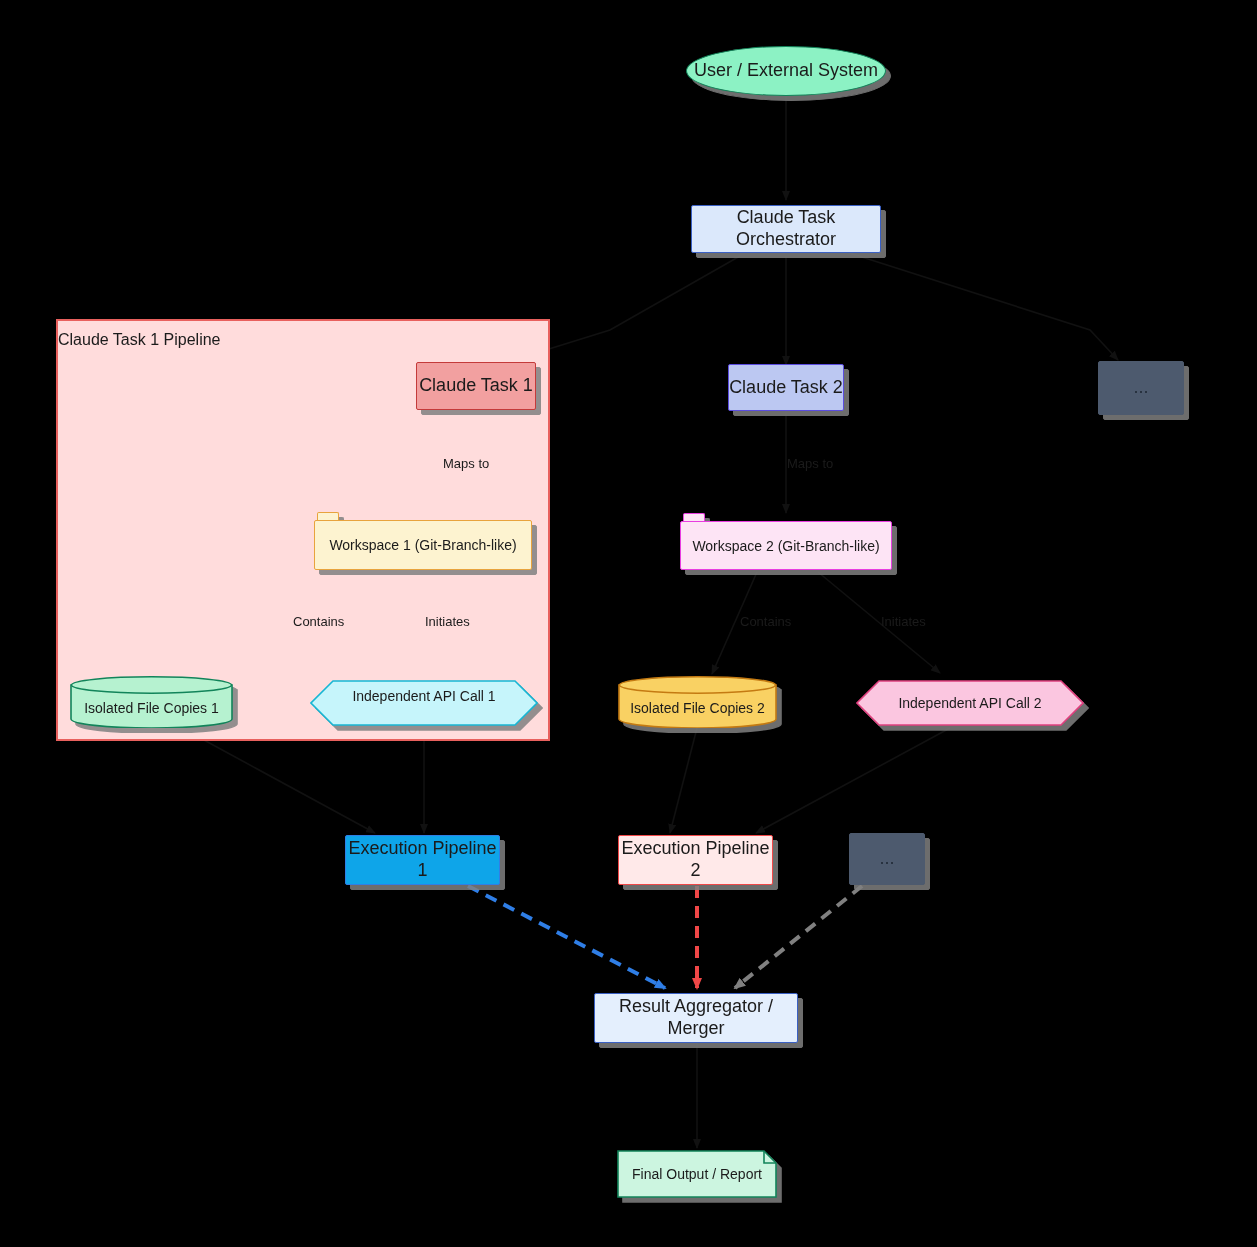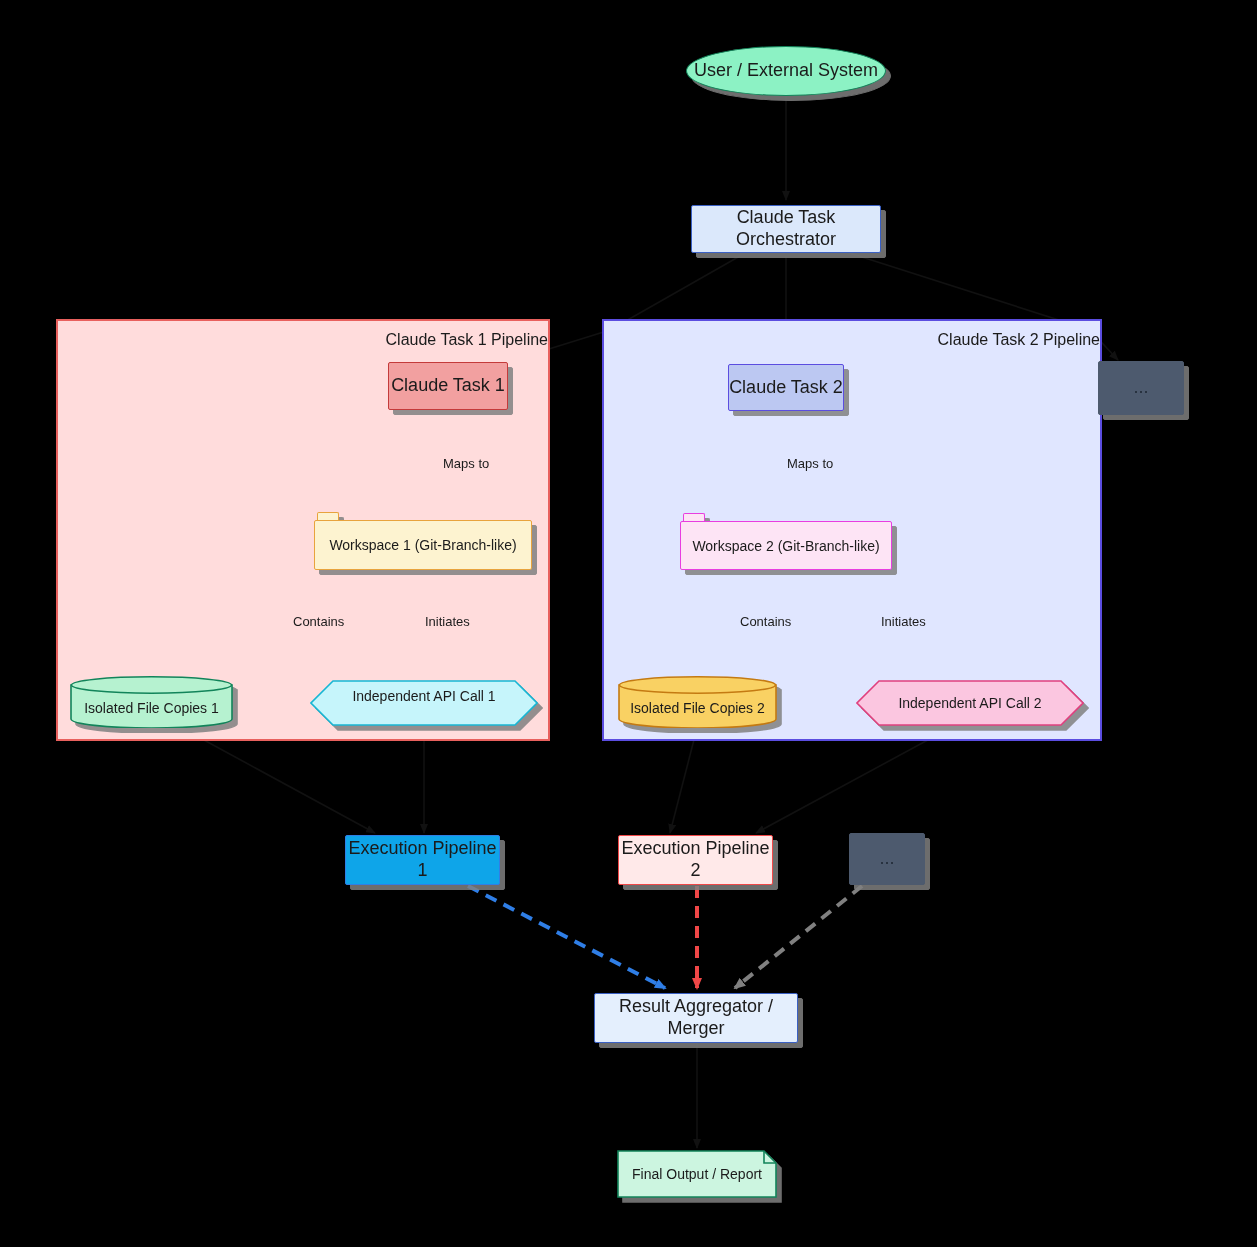--- a/index.html
+++ b/index.html
@@ -44,21 +44,21 @@
     box-sizing: border-box;
     border-width: 2px;
     border-style: solid;
     z-index: 1;
   }
   .subgraph-title {
     position: absolute;
     top: 10px;
     left: 0;
     width: 100%;
-    text-align: right;
+    text-align: left;
     font-size: 16px;
     color: #1b1b1b;
     z-index: 3;
   }
   #sub-p1 { left: 56px; top: 319px; width: 494px; height: 422px;
             background: #ffdcdc; border-color: #e8605d; }
   #sub-p2 { left: 602px; top: 319px; width: 500px; height: 422px;
             background: #e0e6ff; border-color: #5b4de0; }
 
   
@@ -141,23 +141,20 @@
   }
   .edge-label.on-light { color: #1b1b1b; }
 </style>
 </head>
 <body>
 
 <div id="canvas">
 
   <div class="subgraph" id="sub-p1">
     <div class="subgraph-title">Claude Task 1 Pipeline</div>
-  </div>
-  <div class="subgraph" id="sub-p2">
-    <div class="subgraph-title">Claude Task 2 Pipeline</div>
   </div>
 
   <svg id="wires" viewBox="0 0 1257 1247" xmlns="http://www.w3.org/2000/svg">
     <defs>
       <marker id="ah-dark" markerWidth="10" markerHeight="8" refX="9" refY="4" orient="auto" markerUnits="userSpaceOnUse">
         <path d="M0,0 L10,4 L0,8 z" fill="#111111"></path>
       </marker>
       <marker id="ah-blue" markerWidth="12" markerHeight="10" refX="10" refY="5" orient="auto" markerUnits="userSpaceOnUse">
         <path d="M0,0 L12,5 L0,10 z" fill="#2f7ee6"></path>
       </marker>
@@ -208,21 +205,21 @@
   </svg>
 
   <div class="node ellipse shadowed" id="n-user" style="left:686px; top:46px; width:200px; height:50px;">
     <span>User / External System</span>
   </div>
 
   <div class="node rect shadowed" id="n-orch" style="left:691px; top:205px; width:190px; height:48px; background:#dbe8fb; border-color:#3a60c4;">
     <span>Claude Task Orchestrator</span>
   </div>
 
-  <div class="node rect shadowed" id="n-task1" style="left:388px; top:362px; width:120px; height:48px; background:#f2a0a0; border-color:#c43a3a;">
+  <div class="node rect shadowed" id="n-task1" style="left:416px; top:362px; width:120px; height:48px; background:#f2a0a0; border-color:#c43a3a;">
     <span>Claude Task 1</span>
   </div>
 
   <div class="node rect shadowed" id="n-task2" style="left:728px; top:364px; width:116px; height:47px; background:#bcc8f2; border-color:#5b4de0;">
     <span>Claude Task 2</span>
   </div>
 
   <div class="node rect shadowed" id="n-more-top" style="left:1098px; top:361px; width:86px; height:54px; background:#4d5a6e; border-color:#4d5a6e; color:#222c3a;">
     <span>...</span>
   </div>

